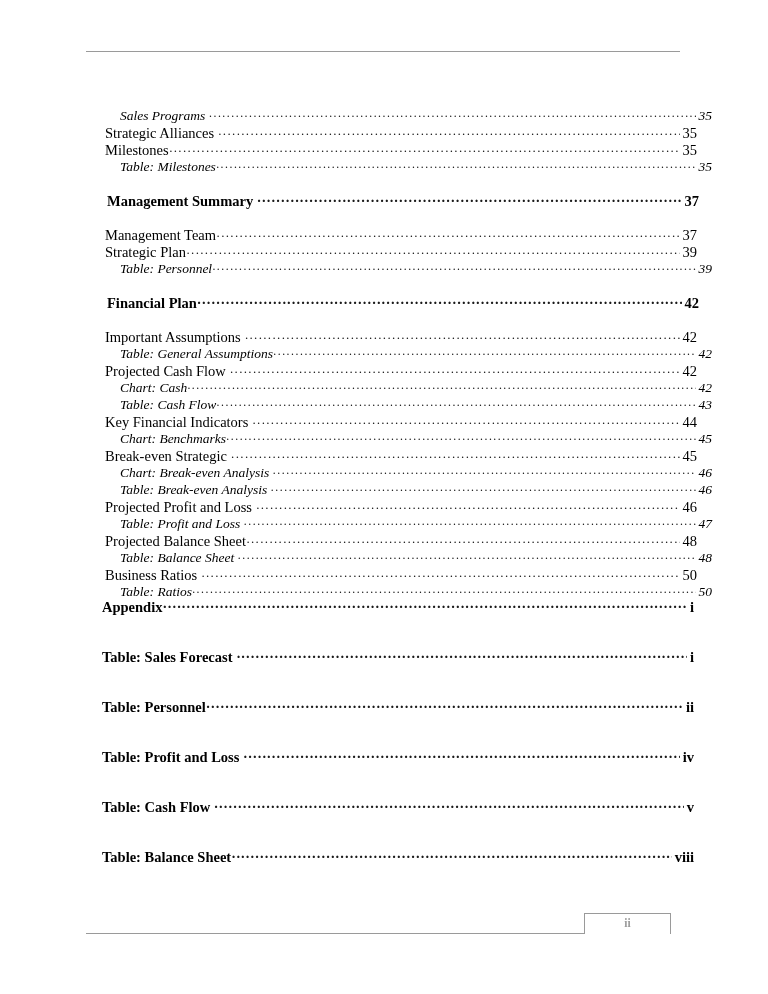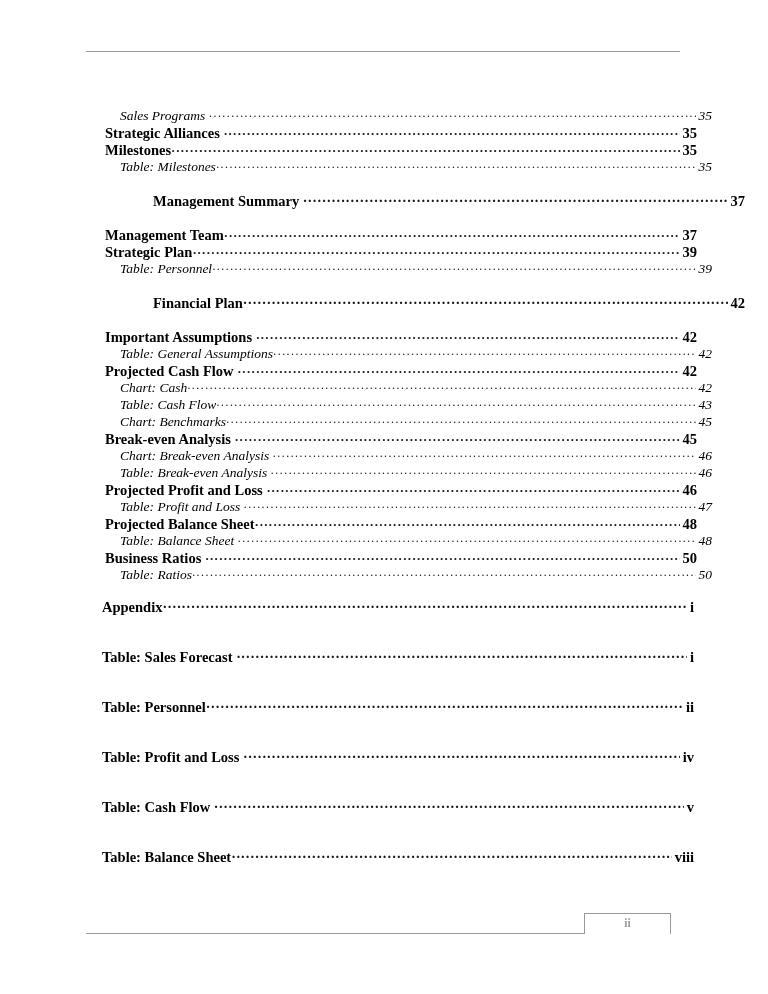--- a/index.html
+++ b/index.html
@@ -75,31 +75,30 @@
     padding-left: 2px;
   }
 
   
   .lvl1 {
     font-weight: bold;
     font-size: 14.5px;
     margin-top: 17px;
     margin-bottom: 17px;
     padding-left: 2px;
-    margin-left: 46px;
   }
   .lvl1 .leader::before {
     font-weight: bold;
     font-size: 14.5px;
     letter-spacing: 1.1px;
   }
 
   
   .lvl2 {
-    font-weight: bold;
+    font-weight: normal;
     font-size: 14.5px;
     height: 17px;
   }
 
   
   .lvl3 {
     font-style: italic;
     font-size: 13.5px;
     height: 17px;
     padding-left: 15px;
@@ -236,27 +235,32 @@
       <div class="toc-entry lvl3">
         <span class="entry-title">Chart: Cash</span>
         <span class="leader"></span>
         <span class="entry-page">42</span>
       </div>
       <div class="toc-entry lvl3">
         <span class="entry-title">Table: Cash Flow</span>
         <span class="leader"></span>
         <span class="entry-page">43</span>
       </div>
+      <div class="toc-entry lvl2">
+        <span class="entry-title sp">Key Financial Indicators</span>
+        <span class="leader"></span>
+        <span class="entry-page">44</span>
+      </div>
       <div class="toc-entry lvl3">
         <span class="entry-title">Chart: Benchmarks</span>
         <span class="leader"></span>
         <span class="entry-page">45</span>
       </div>
       <div class="toc-entry lvl2">
-        <span class="entry-title sp">Break-even Analysis</span>
+        <span class="entry-title sp">Break-even Strategic</span>
         <span class="leader"></span>
         <span class="entry-page">45</span>
       </div>
       <div class="toc-entry lvl3">
         <span class="entry-title sp">Chart: Break-even Analysis</span>
         <span class="leader"></span>
         <span class="entry-page">46</span>
       </div>
       <div class="toc-entry lvl3">
         <span class="entry-title sp">Table: Break-even Analysis</span>

